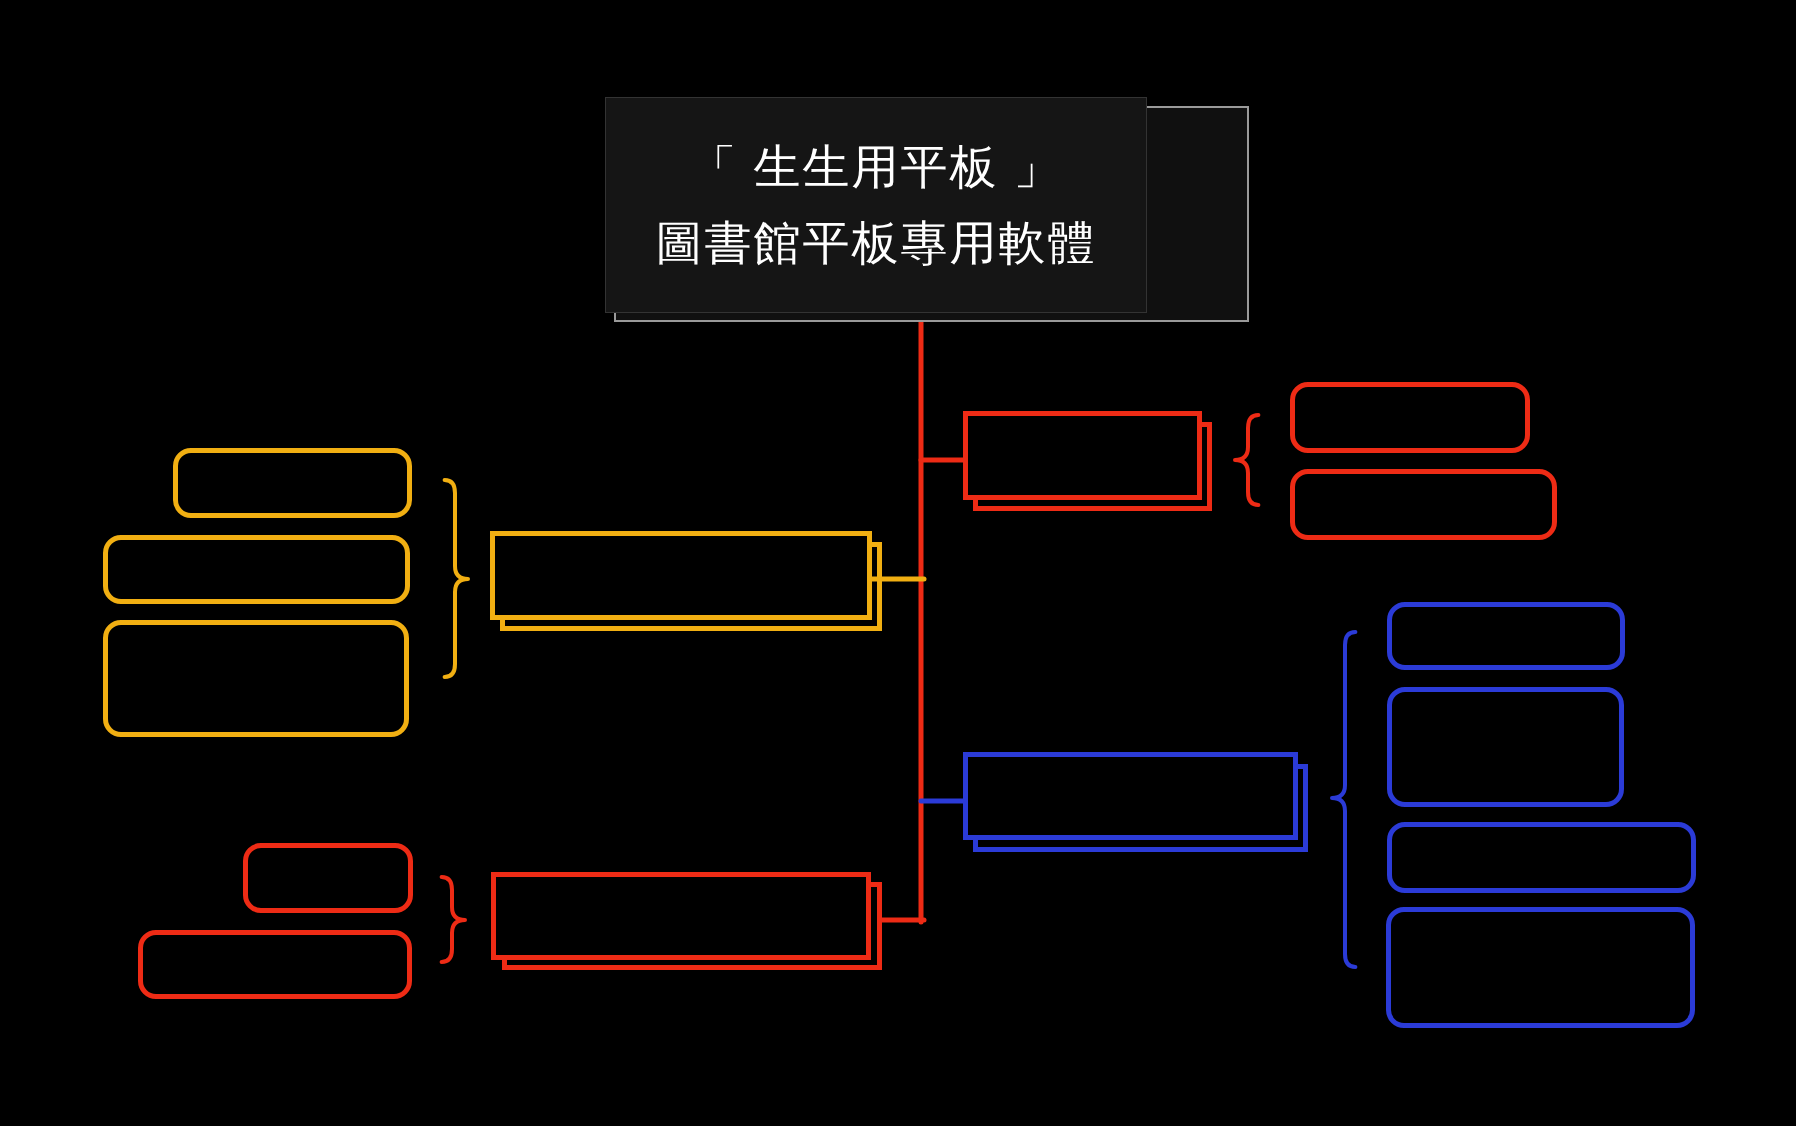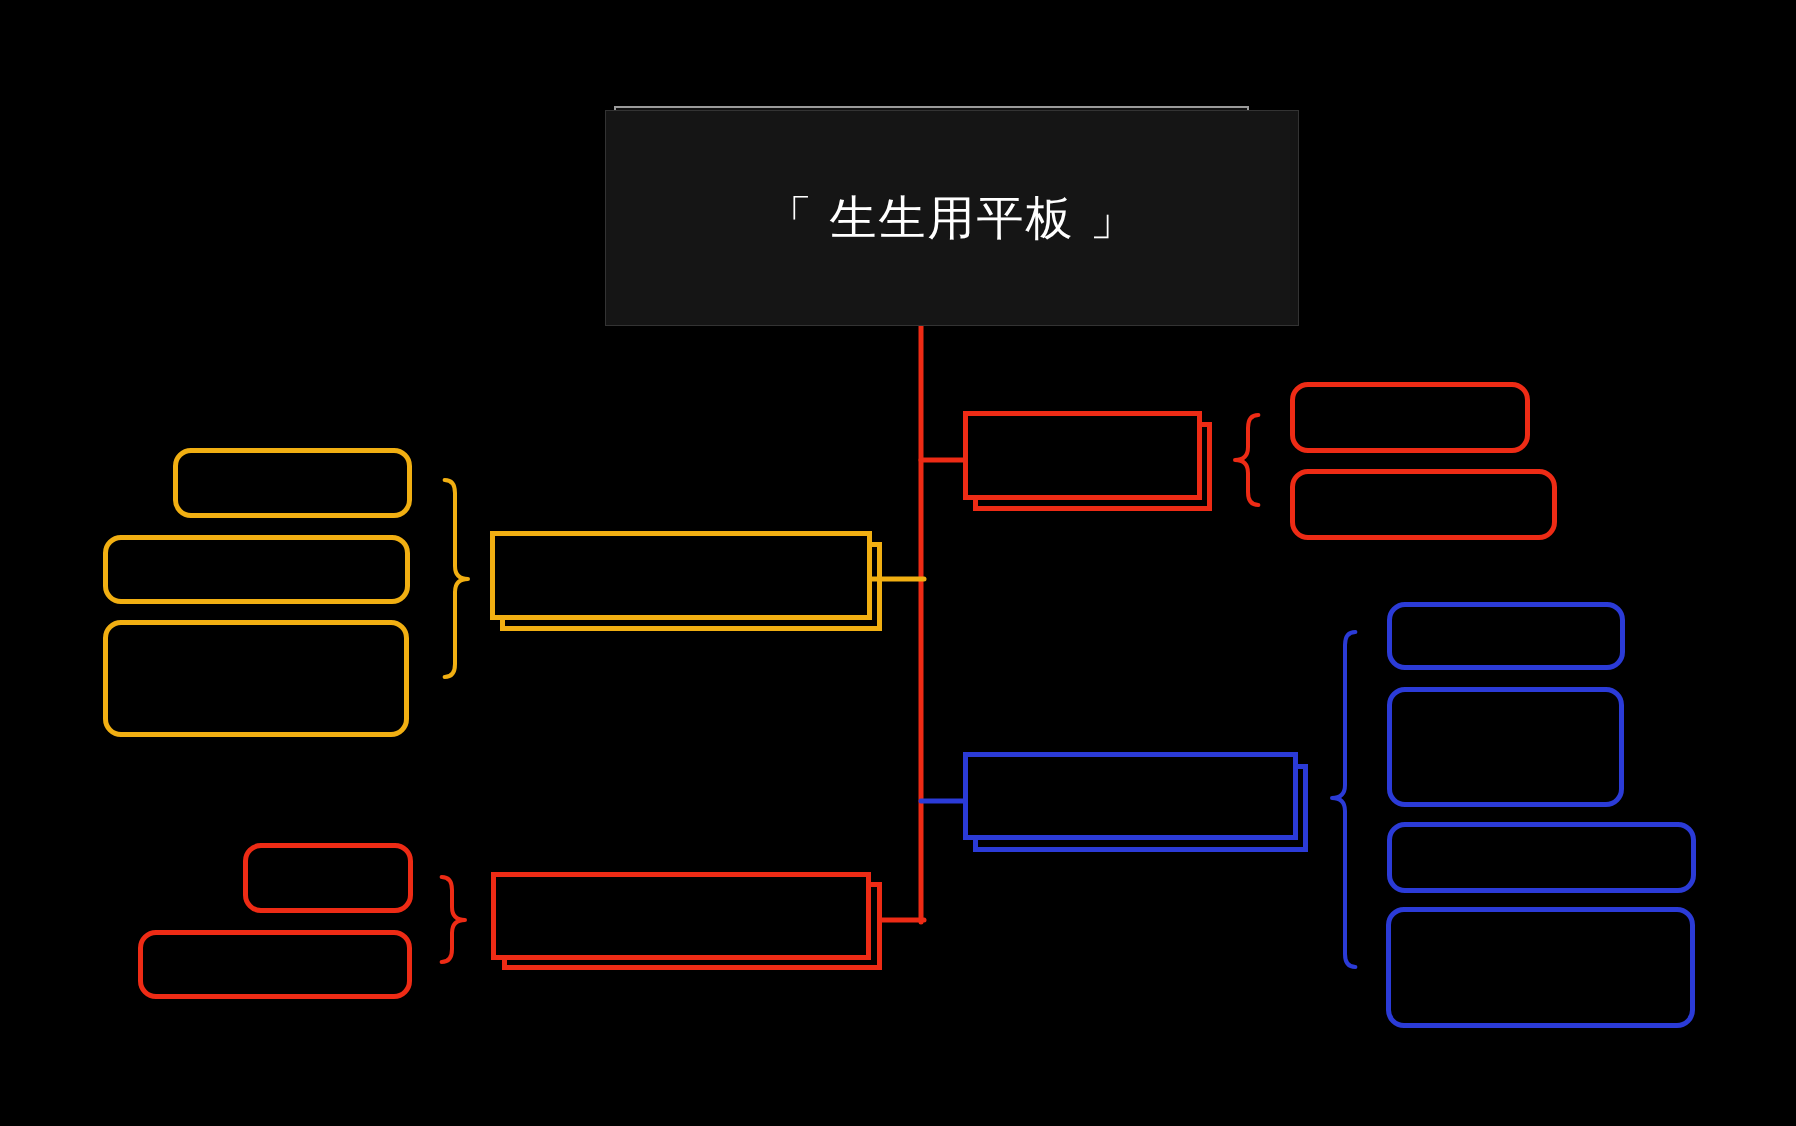--- a/index.html
+++ b/index.html
@@ -55,16 +55,17 @@
       <div class="node leaf-node" style="left: 1387px; top: 602px; width: 238px; height: 68px; border-color: rgb(43, 59, 215);"></div>
       <div class="node leaf-node" style="left: 1387px; top: 687px; width: 237px; height: 120px; border-color: rgb(43, 59, 215);"></div>
       <div class="node leaf-node" style="left: 1387px; top: 822px; width: 309px; height: 71px; border-color: rgb(43, 59, 215);"></div>
       <div class="node leaf-node" style="left: 1386px; top: 907px; width: 309px; height: 121px; border-color: rgb(43, 59, 215);"></div>
       <div class="node branch-shadow" style="left: 502px; top: 882px; width: 380px; height: 88px; border-color: rgb(238, 43, 21);"></div>
       <div class="node branch-node" style="left: 491px; top: 872px; width: 380px; height: 88px; border-color: rgb(238, 43, 21);"></div>
       <div class="node leaf-node" style="left: 243px; top: 843px; width: 170px; height: 70px; border-color: rgb(238, 43, 21);"></div>
       <div class="node leaf-node" style="left: 138px; top: 930px; width: 274px; height: 69px; border-color: rgb(238, 43, 21);"></div>
     </div>
   <div id="title-shadow" style="left: 614px; top: 106px; width: 635px; height: 216px; border-color: rgb(154, 154, 154);"></div>
-  <div id="title-box" style="left: 605px; top: 110px; width: 694px; height: 216px; background: rgb(21, 21, 21); color: rgb(255, 255, 255);">
+  <div id="title-box" style="left: 605px; top: 97px; width: 542px; height: 216px; background: rgb(21, 21, 21); color: rgb(255, 255, 255);">
     <div class="tline">「 生生用平板 」</div>
+    <div class="tline">圖書館平板專用軟體</div>
   </div>
 </div>
 
 </body></html>

